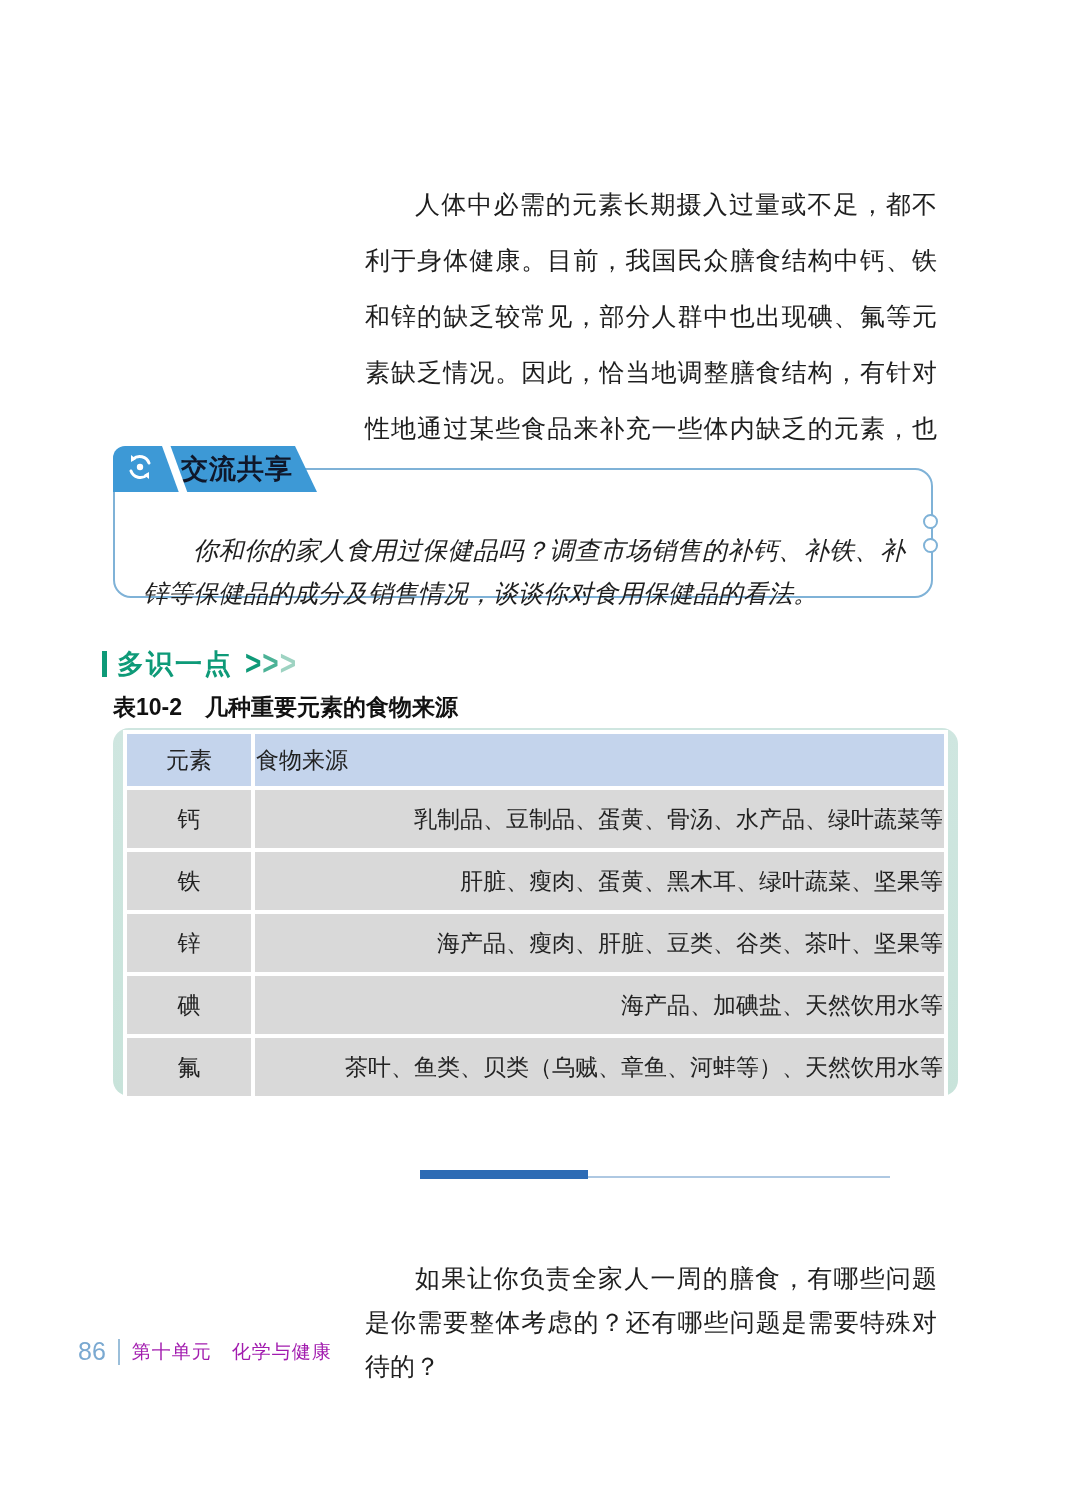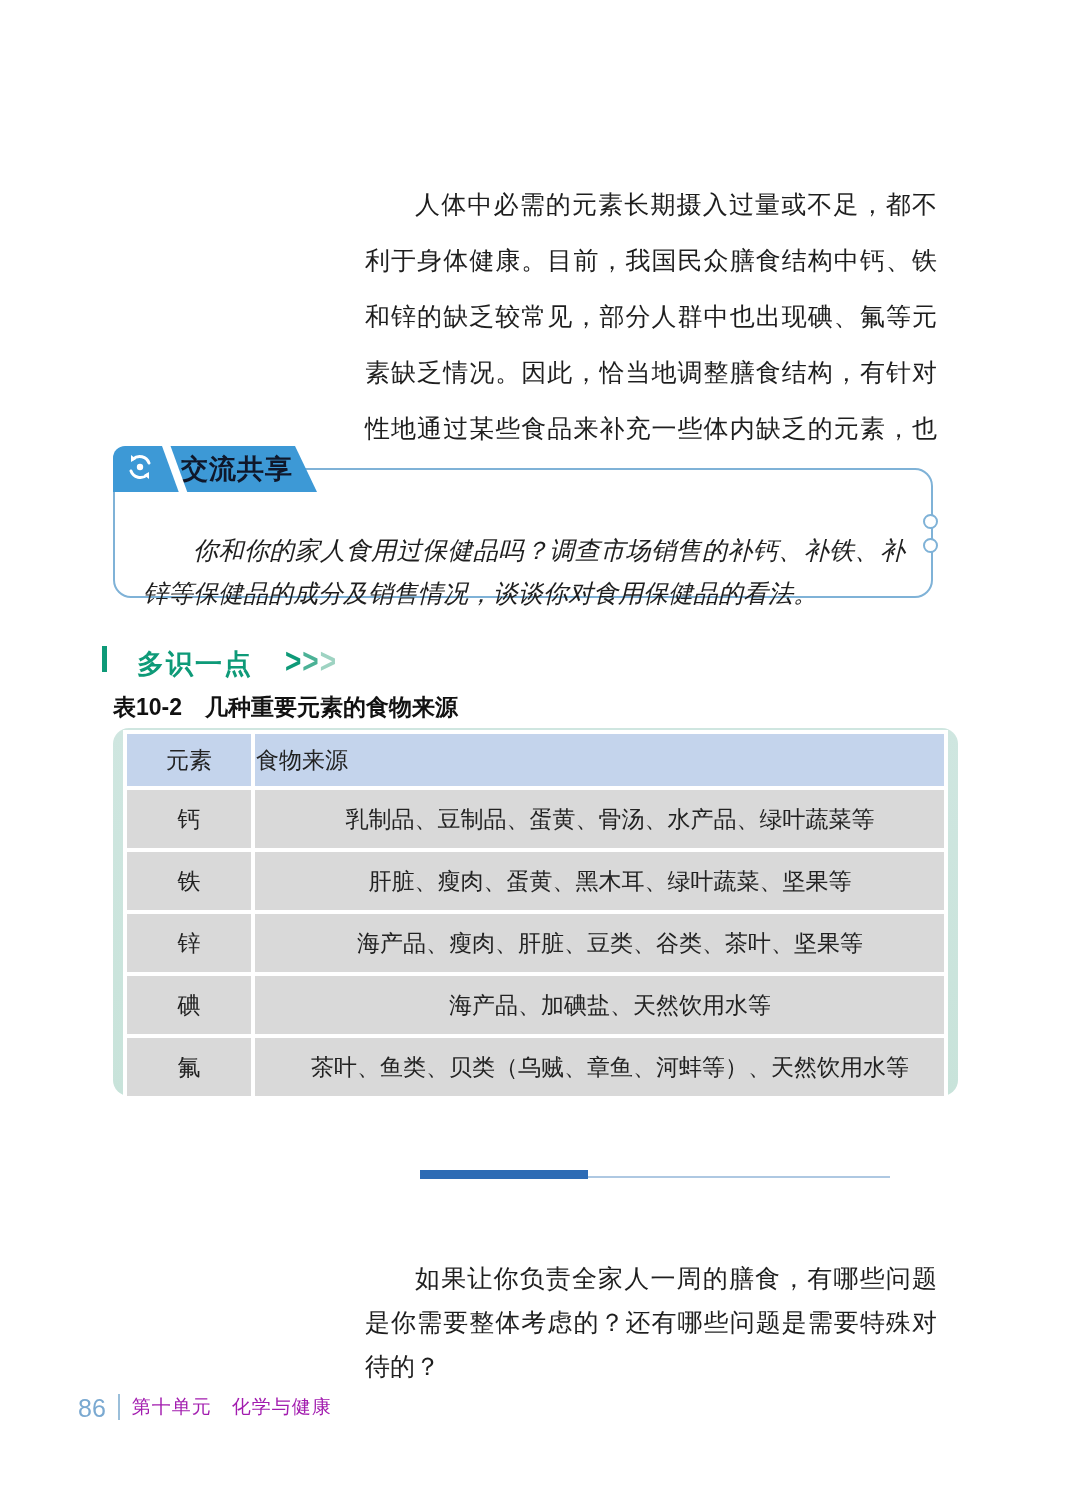--- a/index.html
+++ b/index.html
@@ -42,23 +42,22 @@
   .badge-slash{
     position:absolute;left:58px;top:-6px;width:8px;height:60px;background:#ffffff;
     transform:rotate(-20deg);
   }
   .badge-title{
     margin-left:26px;color:#0f172a;font-weight:bold;font-size:27px;
     font-family:"Liberation Sans","DejaVu Sans",sans-serif;letter-spacing:1px;
   }
   
   .learn-more{
-    position:absolute;left:102px;top:646px;display:flex;align-items:flex-start;
-    font-family:"Liberation Sans","DejaVu Sans",sans-serif;
-    gap:20px;
+    position:absolute;left:102px;top:646px;display:flex;align-items:center;
+    font-family:"Liberation Sans","DejaVu Sans",sans-serif;
   }
   .lm-bar{width:5px;height:26px;background:#0e9a78;margin-right:10px;}
   .lm-label{color:#0e9a78;font-weight:bold;font-size:27px;letter-spacing:2px;}
   .lm-chevrons{margin-left:12px;display:flex;}
   .lm-chevrons span{
     font-weight:bold;font-size:28px;transform:scaleY(1.25);letter-spacing:-2px;margin-right:3px;
     font-family:"Liberation Sans","DejaVu Sans",sans-serif;
   }
   .lm-chevrons .c1{color:#0e9a78;}
   .lm-chevrons .c2{color:#4bb296;}
@@ -77,41 +76,41 @@
   table.food{
     border-collapse:separate;border-spacing:4px;
     margin:2px 10px 0 10px;width:825px;background:#ffffff;
     font-size:23px;
   }
   table.food th{
     background:#c4d4ec;height:50px;font-weight:normal;font-size:23px;color:#222;
   }
   table.food td{background:#d9d9d9;height:56px;color:#222;}
   td.el,th.el{width:122px;text-align:center;}
-  td.src{padding-left:22px;text-align:center;}
+  td.src{padding-left:22px;text-align:right;}
   th.src{text-align:left;}
   
   .section-head{
     position:absolute;left:420px;top:1162px;width:470px;
     font-family:"Liberation Sans","DejaVu Sans",sans-serif;
   }
   .section-title{
     color:#2456a4;font-weight:bold;font-size:30px;letter-spacing:2px;padding-left:6px;
   }
   .section-underline{position:relative;margin-top:8px;height:9px;}
   .ul-thick{position:absolute;left:0;top:0;width:168px;height:9px;background:#2e6cb5;}
   .ul-thin{position:absolute;left:168px;top:6px;width:302px;height:2px;background:#aec8e2;}
   
   .section-para{
     position:absolute;left:365px;top:1232px;width:572px;
     font-size:25px;line-height:44px;text-align:justify;text-indent:2em;
   }
   
   .footer{
-    position:absolute;left:78px;top:1394px;display:flex;
+    position:absolute;left:78px;top:1337px;display:flex;align-items:center;
     font-family:"Liberation Sans","DejaVu Sans",sans-serif;
   }
   .page-num{color:#7aa9d1;font-size:25px;}
   .footer-divider{width:2px;height:26px;background:#9bbfda;margin:0 12px 0 12px;}
   .footer-unit{color:#a21caf;font-size:19px;letter-spacing:1px;}
 </style>
 </head>
 <body>
 
 <p class="intro">人体中必需的元素长期摄入过量或不足，都不利于身体健康。目前，我国民众膳食结构中钙、铁和锌的缺乏较常见，部分人群中也出现碘、氟等元素缺乏情况。因此，恰当地调整膳食结构，有针对性地通过某些食品来补充一些体内缺乏的元素，也是有益的。</p>

